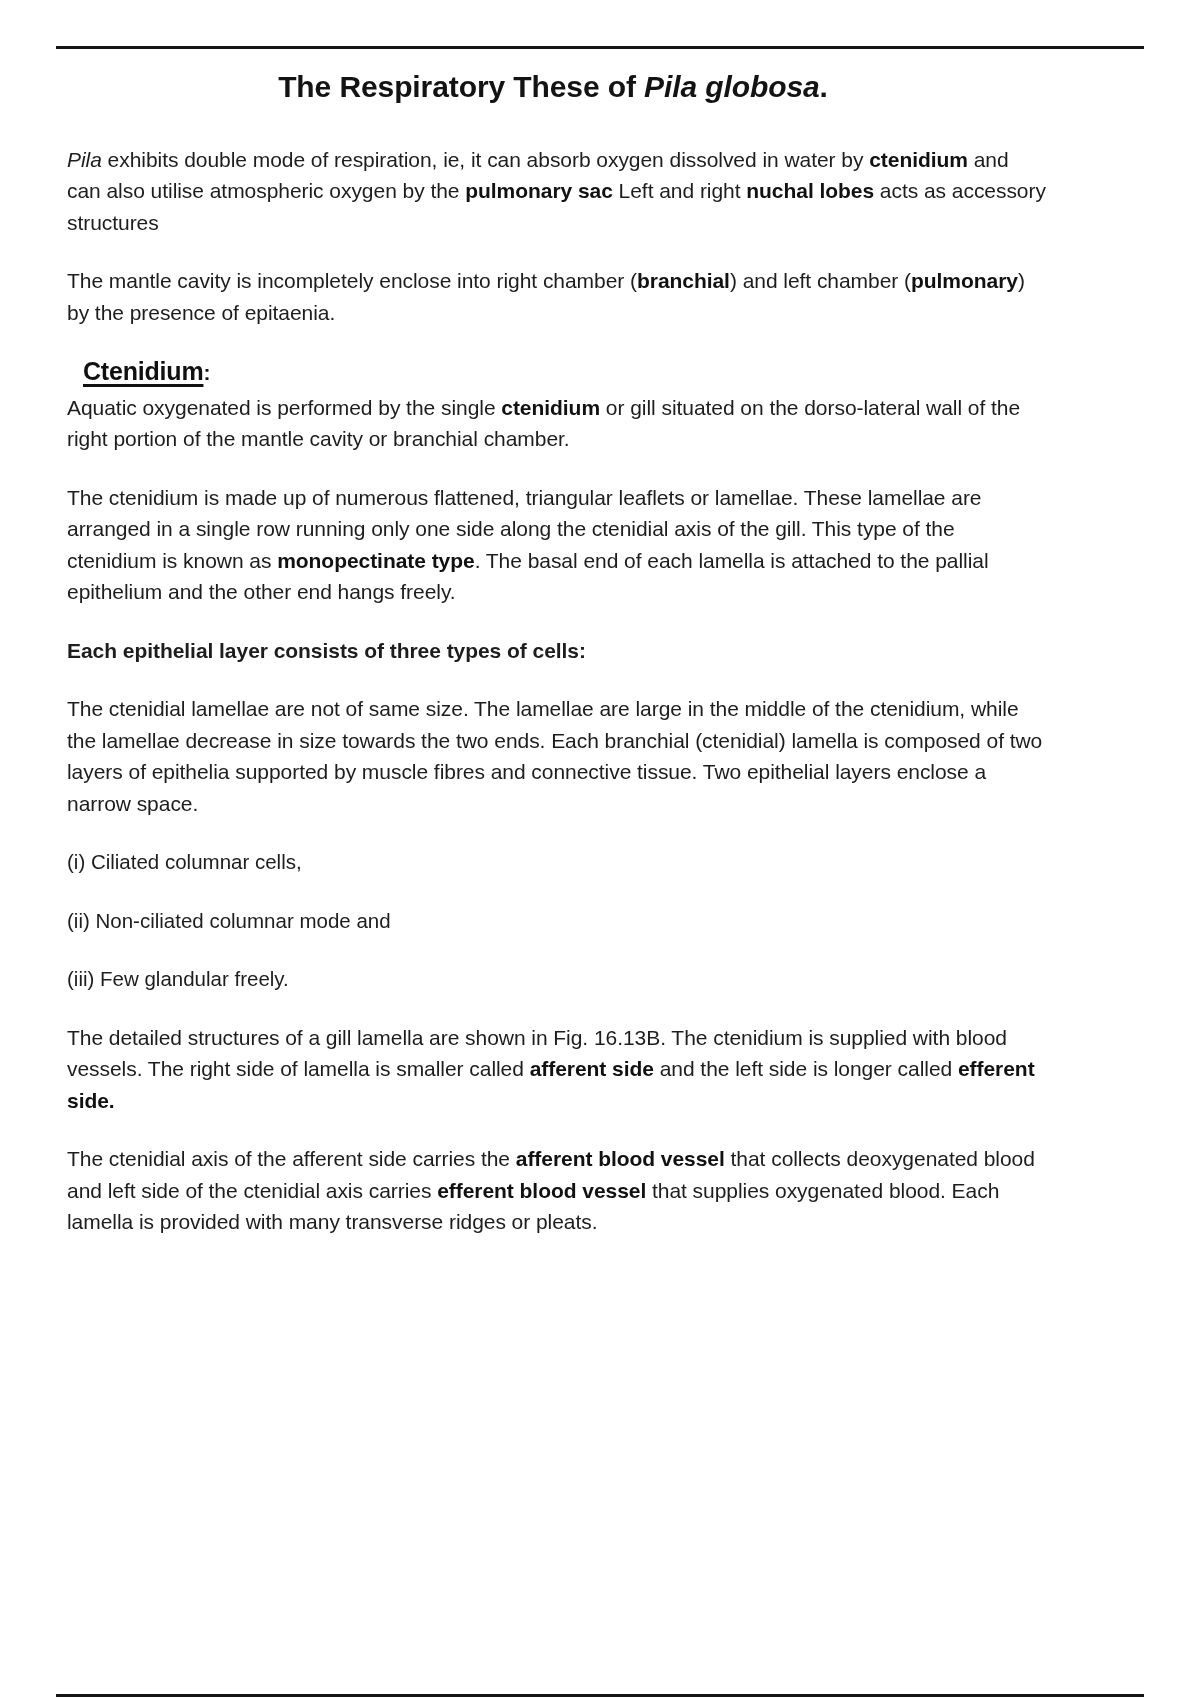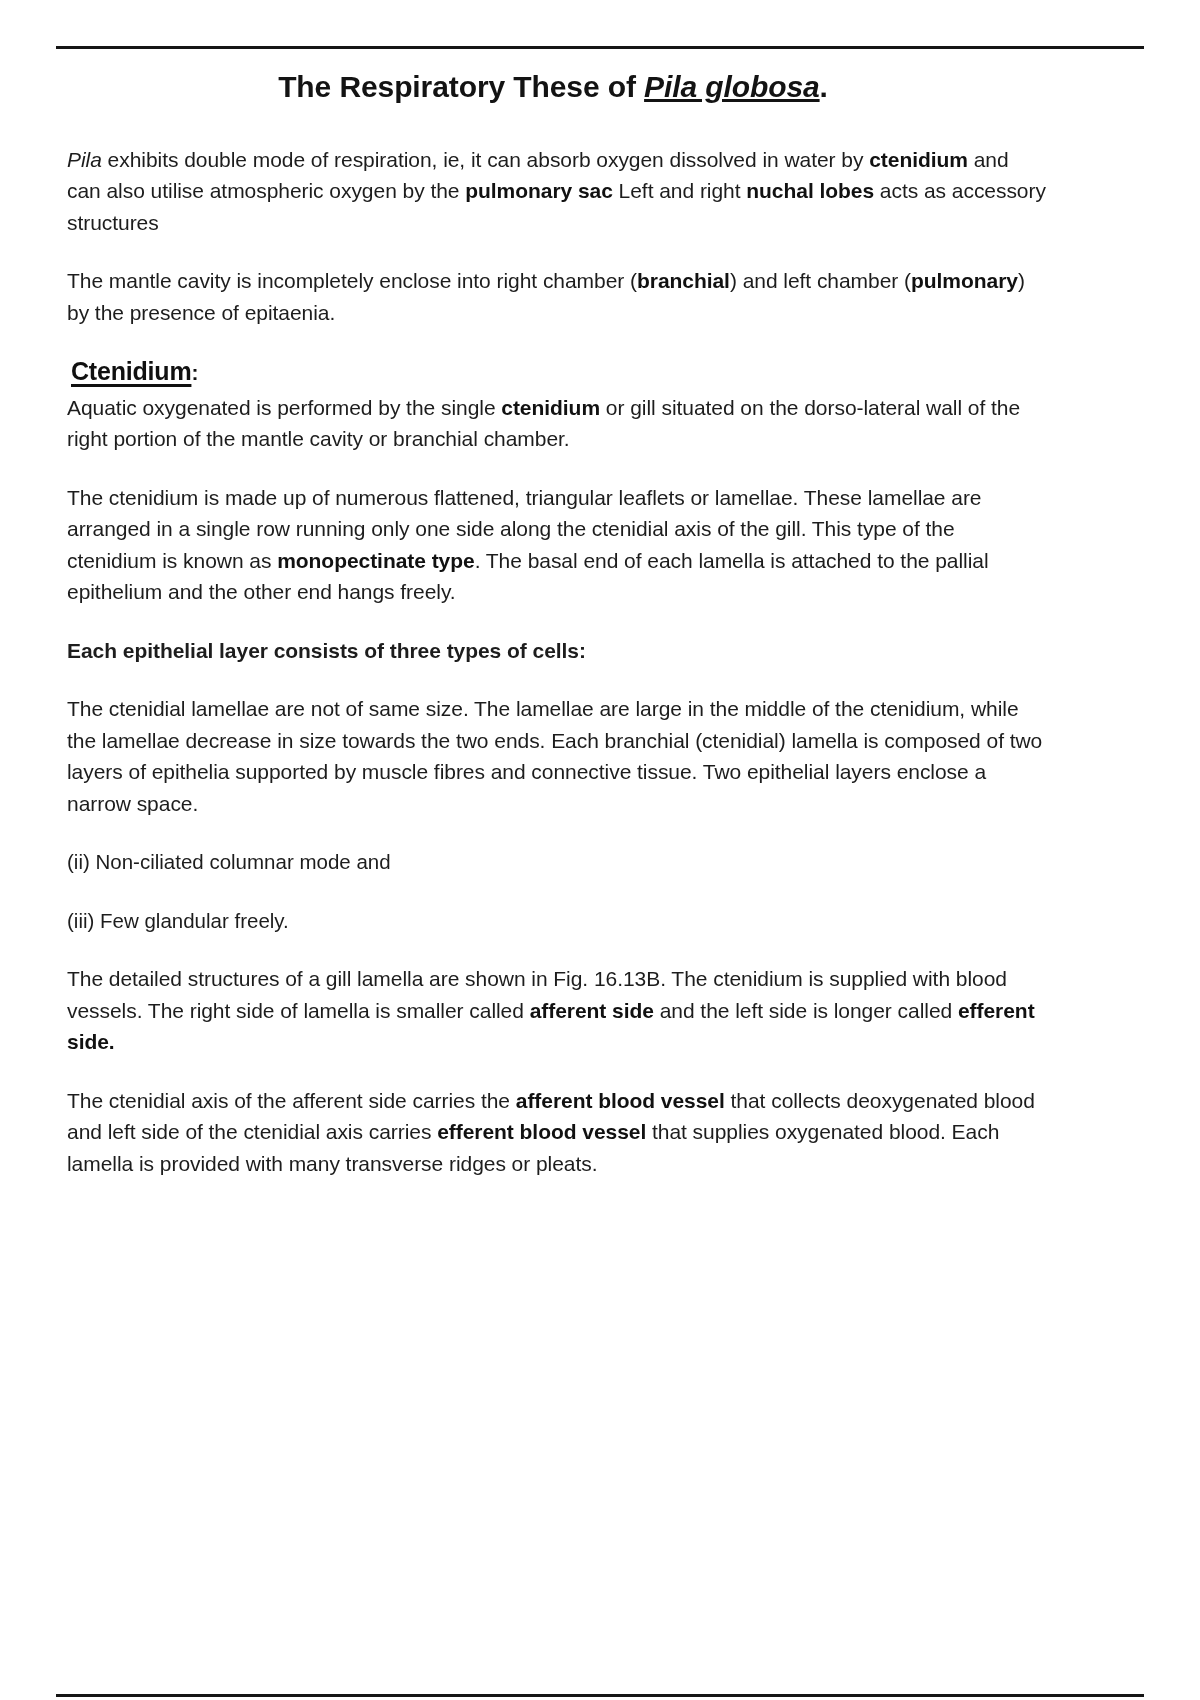--- a/index.html
+++ b/index.html
@@ -49,39 +49,38 @@
     font-size: 30px;
     font-weight: bold;
     letter-spacing: -0.1px;
     line-height: 1.25;
     margin: 0 0 38px 0;
     color: #131313;
     padding-right: 8px;
   }
   .doc-title i {
     font-style: italic;
-    text-decoration: underline;
   }
   p.para {
     font-size: 21px;
     line-height: 31.5px;
     margin: 0 0 27px 0;
     color: #1d1d1d;
     text-align: left;
     letter-spacing: -0.05px;
   }
   p.lead-under-heading {
     margin-top: 2px;
   }
   b, strong { font-weight: bold; color: #111; }
   i, em { font-style: italic; }
   h2.section-heading {
     font-size: 25px;
     font-weight: bold;
-    margin: 10px 0 4px 4px;
+    margin: 10px 0 4px 16px;
     line-height: 1.3;
     color: #101010;
     letter-spacing: -0.2px;
   }
   h2.section-heading .underlined {
     text-decoration: underline;
     text-decoration-thickness: 3px;
     text-underline-offset: 4px;
   }
   h2.section-heading .colon {
@@ -117,20 +116,21 @@
     <h2 class="section-heading"><span class="underlined">Ctenidium</span><span class="colon">:</span></h2>
 
     <p class="para lead-under-heading"><span>Aquatic oxygenated is performed by the single </span><b>ctenidium</b><span> or gill situated on the dorso-lateral wall of the right portion of the mantle cavity or branchial chamber.</span></p>
 
     <p class="para"><span>The ctenidium is made up of numerous flattened, triangular leaflets or lamellae. These lamellae are arranged in a single row running only one side along the ctenidial axis of the gill. This type of the ctenidium is known as </span><b>monopectinate type</b><span>. The basal end of each lamella is attached to the pallial epithelium and the other end hangs freely.</span></p>
 
     <p class="para bold-lead">Each epithelial layer consists of three types of cells:</p>
 
     <p class="para">The ctenidial lamellae are not of same size. The lamellae are large in the middle of the ctenidium, while the lamellae decrease in size towards the two ends. Each branchial (ctenidial) lamella is composed of two layers of epithelia supported by muscle fibres and connective tissue. Two epithelial layers enclose a narrow space.</p>
 
+    <p class="list-item">(i) Ciliated columnar cells,</p>
 
     <p class="list-item">(ii) Non-ciliated columnar mode and</p>
 
     <p class="list-item">(iii) Few glandular freely.</p>
 
     <p class="para"><span>The detailed structures of a gill lamella are shown in Fig. 16.13B. The ctenidium is supplied with blood vessels. The right side of lamella is smaller called </span><b>afferent side</b><span> and the left side is longer called </span><b>efferent side.</b></p>
 
     <p class="para"><span>The ctenidial axis of the afferent side carries the </span><b>afferent blood vessel</b><span> that collects deoxygenated blood and left side of the ctenidial axis carries </span><b>efferent blood vessel</b><span> that supplies oxygenated blood. Each lamella is provided with many transverse ridges or pleats.</span></p>
 
   </div>

